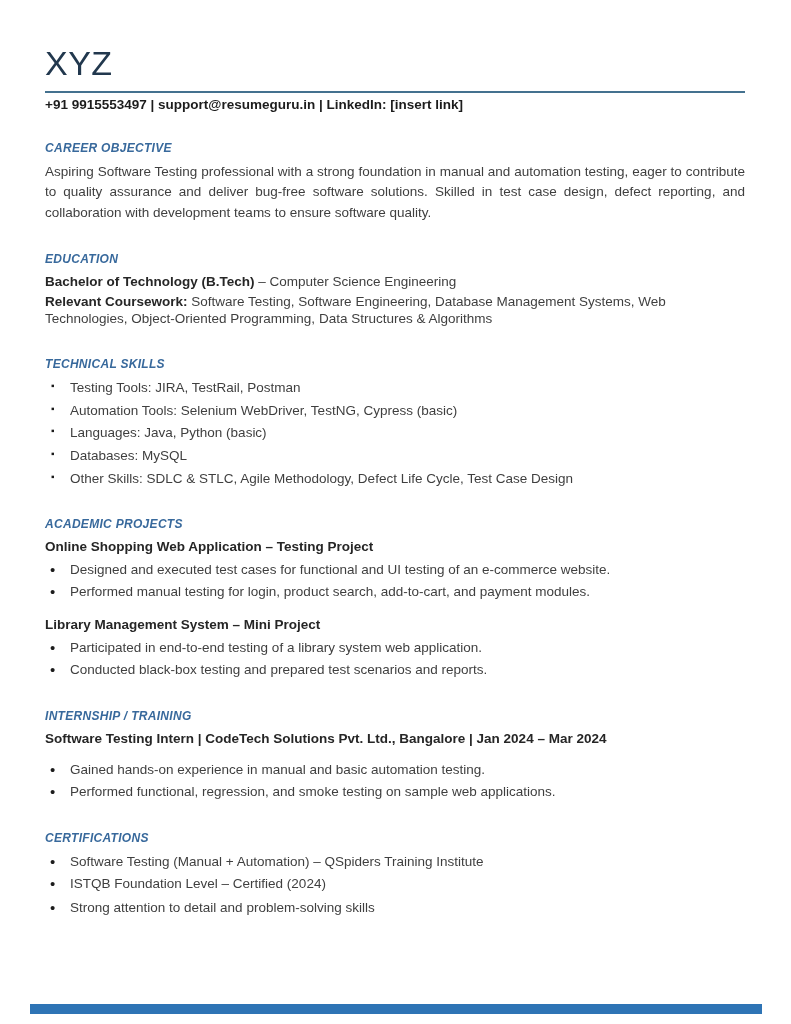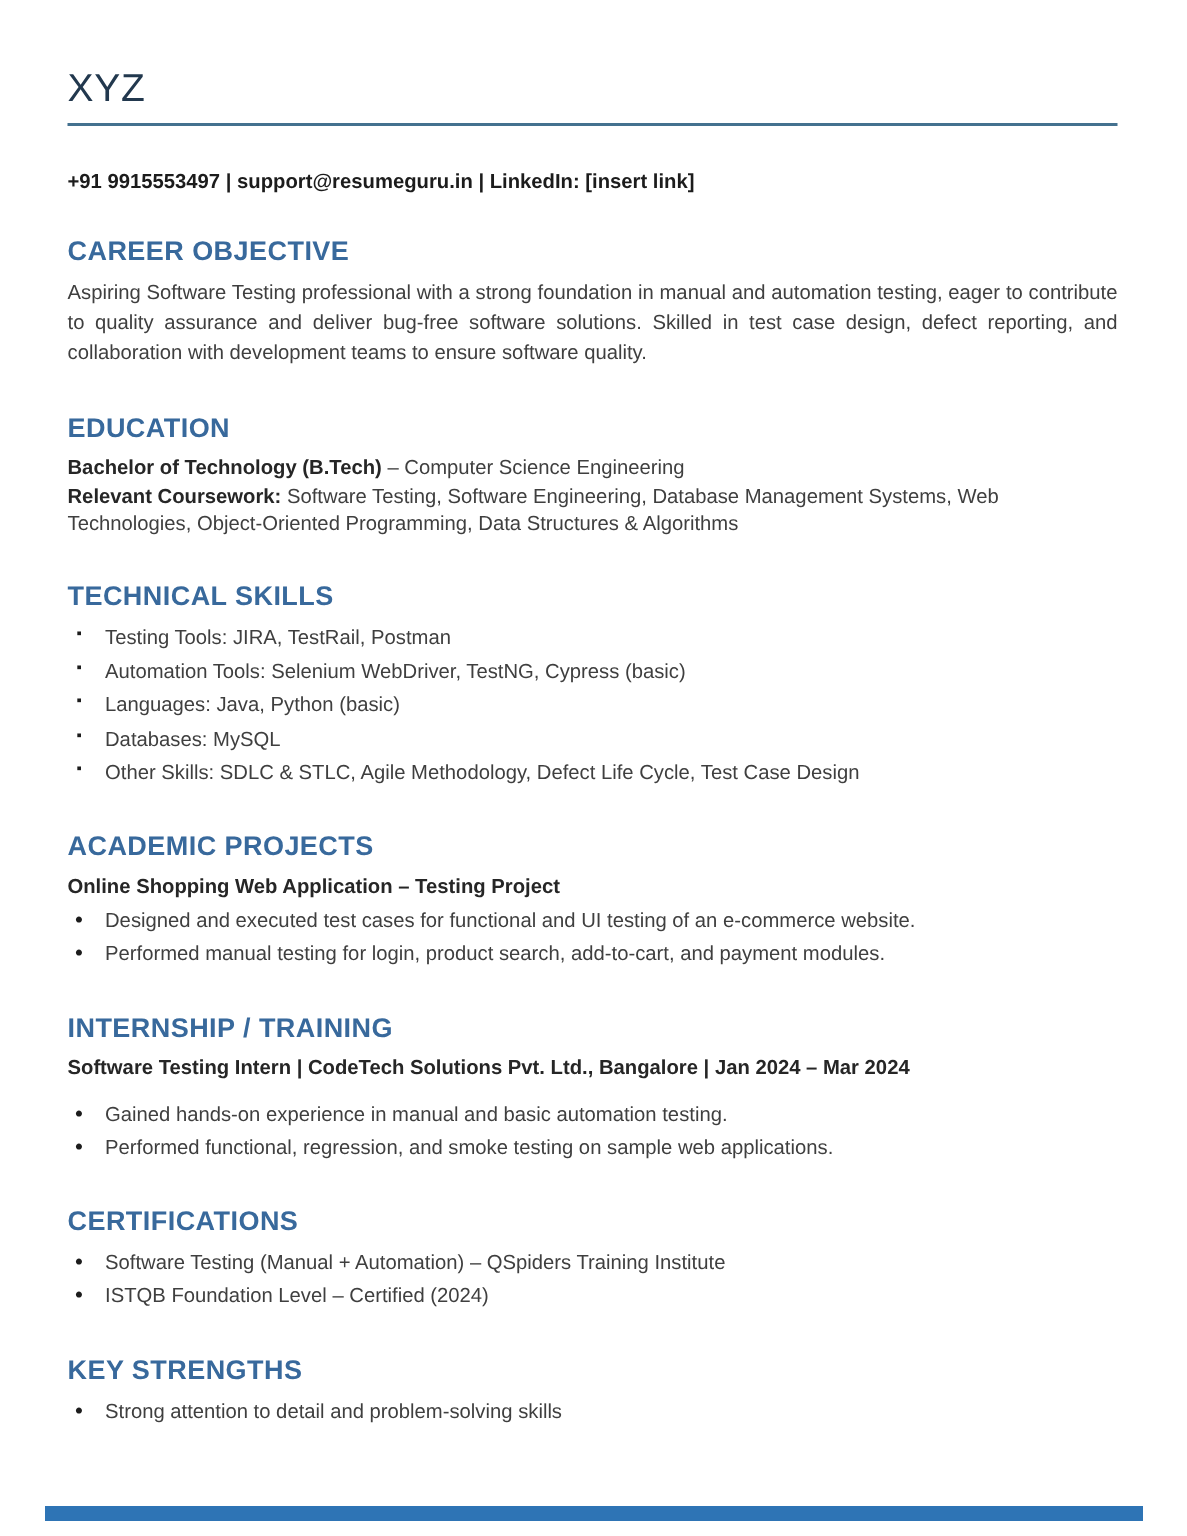--- a/index.html
+++ b/index.html
@@ -17,43 +17,44 @@
     background:#ffffff;
     position:relative;
     overflow:hidden;
     font-family:"Liberation Sans","DejaVu Sans",sans-serif;
     color:var(--body-color);
     font-size:13.5px;
   }
   .page{padding:44px 46px 0 45px;}
   h1{
     margin:0;
-    font-size:26px;
+    font-size:34px;
     font-weight:400;
     line-height:1.15;
     color:var(--name-color);
     letter-spacing:0.5px;
   }
   .divider{
     border:0;
     border-top:2px solid var(--divider-color);
     margin:8px 0 0 0;
   }
   .contact{
-    margin-top:29px;
+    margin-top:4px;
     font-weight:700;
     color:#1c1c1c;
     font-size:13.5px;
   }
   h2{
     margin:29px 0 7px 0;
-    font-size:18px;
+    font-size:12px;
     font-weight:700;
     color:var(--heading-color);
     letter-spacing:0.3px;
+    font-style:italic;
   }
   p{margin:0;}
   .objective{
     text-align:justify;
     line-height:1.5;
   }
   .line{line-height:1.32;margin-bottom:2px;}
   .b{font-weight:700;color:var(--strong-color);}
   ul{margin:4px 0 0 0;padding:0;list-style:none;}
   li{
@@ -116,35 +117,41 @@
   </ul>
 
   <h2>ACADEMIC PROJECTS</h2>
   <div class="proj-group">
     <p class="line b">Online Shopping Web Application – Testing Project</p>
     <ul class="round">
       <li>Designed and executed test cases for functional and UI testing of an e-commerce website.</li>
       <li>Performed manual testing for login, product search, add-to-cart, and payment modules.</li>
     </ul>
   </div>
+  <div class="proj-group">
+    <p class="line b proj-title">Library Management System – Mini Project</p>
+    <ul class="round">
+      <li>Participated in end-to-end testing of a library system web application.</li>
+      <li>Conducted black-box testing and prepared test scenarios and reports.</li>
+    </ul>
+  </div>
 
   <h2>INTERNSHIP / TRAINING</h2>
   <p class="line b">Software Testing Intern | CodeTech Solutions Pvt. Ltd., Bangalore | Jan 2024 – Mar 2024</p>
   <ul class="round role-gap">
     <li>Gained hands-on experience in manual and basic automation testing.</li>
     <li>Performed functional, regression, and smoke testing on sample web applications.</li>
   </ul>
 
   <h2>CERTIFICATIONS</h2>
   <ul class="round">
     <li>Software Testing (Manual + Automation) – QSpiders Training Institute</li>
     <li>ISTQB Foundation Level – Certified (2024)</li>
   </ul>
 
-  <h2>KEY STRENGTHS</h2>
   <ul class="round">
     <li>Strong attention to detail and problem-solving skills</li>
 
   </ul>
 
 </div>
 
 <div class="footer-bar"></div>
 
 </body></html>

